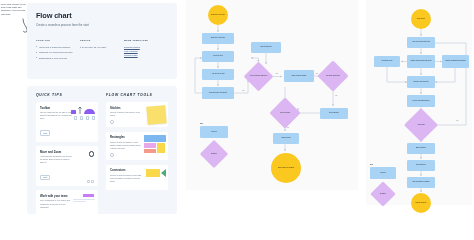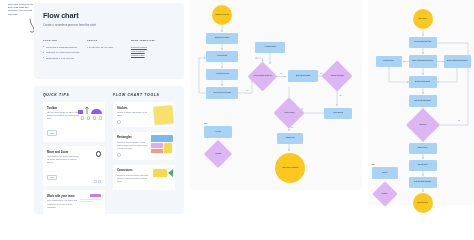--- a/index.html
+++ b/index.html
@@ -2,21 +2,21 @@
 <html><head>
 <meta charset="utf-8">
 <style>
   * { box-sizing: border-box; margin: 0; padding: 0; }
   html, body {
     width: 474px; height: 222px;
     background: #ffffff;
     font-family: "Liberation Sans", sans-serif;
     overflow: hidden;
   }
-  .page { position: relative; width: 474px; height: 222px; display: flex; padding-left: 7px; }
+  .page { position: relative; width: 474px; height: 222px; display: flex; }
 
   
   .panel-info {
     position: relative;
     width: 182px; height: 222px;
     background: #ffffff;
     padding: 0;
     overflow: hidden;
   }
 

